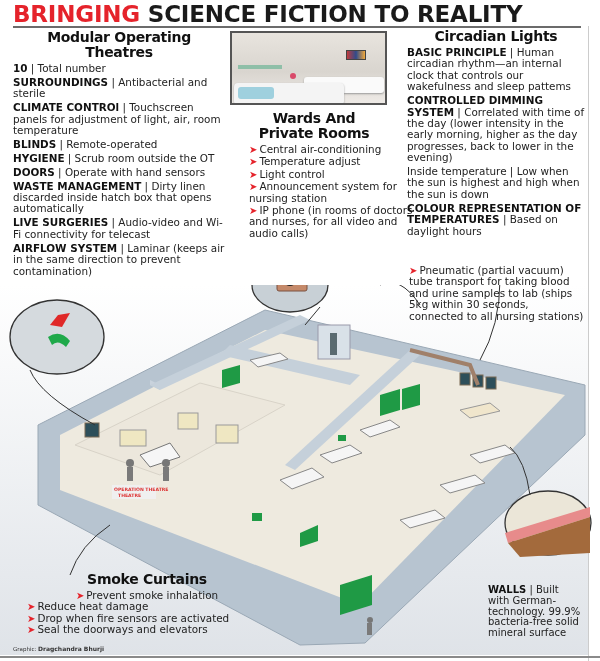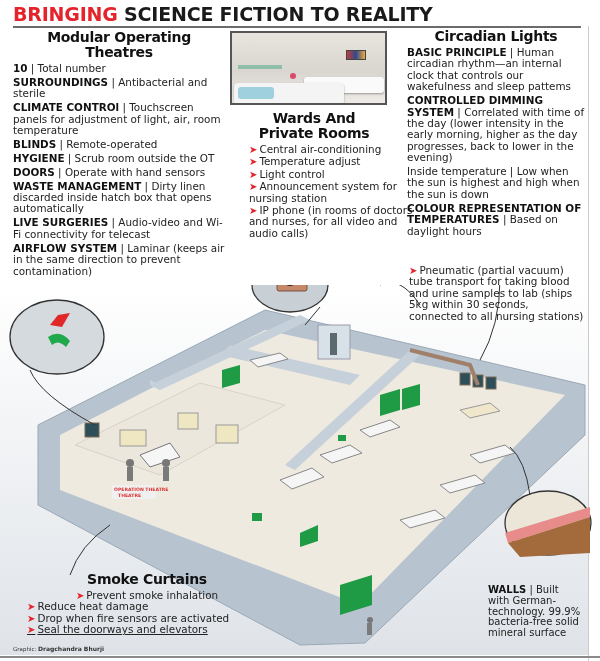--- a/index.html
+++ b/index.html
@@ -4,21 +4,21 @@
 <style>
   * { box-sizing: border-box; margin: 0; padding: 0; }
   body {
     width: 600px; height: 661px; overflow: hidden; background: #ffffff;
     font-family: "DejaVu Sans", "Liberation Sans", sans-serif; color: #1c1c1c;
     position: relative;
   }
   .frame { position: absolute; left: 0; top: 0; width: 600px; height: 661px; }
   .title {
     position: absolute; left: 13px; top: 3px; font-family: "DejaVu Sans", sans-serif;
-    font-weight: bold; font-size: 19px; letter-spacing: -0.2px; white-space: nowrap; line-height: 22px;
+    font-weight: bold; font-size: 23px; letter-spacing: -0.2px; white-space: nowrap; line-height: 22px;
   }
   .title .accent { color: #e5232b; }
   .title .rest { color: #1a1a1a; }
   .title-rule { position: absolute; left: 13px; top: 26px; width: 568px; height: 2px; background: #6b6b6b; }
   .right-rule { position: absolute; left: 588px; top: 26px; width: 1px; height: 635px; background: #cccccc; }
   .bottom-rule { position: absolute; left: 0; top: 656px; width: 600px; height: 2px; background: #8a8a8a; }
 
   .panel { position: absolute; font-size: 10.4px; line-height: 11.4px; color: #222; }
   .panel h2 { font-family: "DejaVu Sans", sans-serif; font-weight: bold; font-size: 14px; line-height: 15px; color: #111; margin-bottom: 3px; letter-spacing: -0.3px; text-align: center; }
   .panel p { margin-bottom: 2.5px; }
@@ -177,21 +177,21 @@
 
   <div class="panel" style="left:409px;top:265px;width:175px;">
     <p><span class="bul">➤</span><span>Pneumatic (partial vacuum) tube transport for taking blood and urine samples to lab (ships 5kg within 30 seconds, connected to all nursing stations)</span></p>
   </div>
 
   <div class="panel" style="left:27px;top:572px;width:240px;">
     <h2>Smoke Curtains</h2>
     <p style="margin-bottom:0;text-align:center;"><span class="bul">➤</span><span>Prevent smoke inhalation</span></p>
     <p style="margin-bottom:0;"><span class="bul">➤</span><span>Reduce heat damage</span></p>
     <p style="margin-bottom:0;"><span class="bul">➤</span><span>Drop when fire sensors are activated</span></p>
-    <p style="margin-bottom:16px;text-decoration:underline;"><span class="bul">➤</span><span>Seal the doorways and elevators</span></p>
+    <p style="margin-bottom:16px;"><span class="bul">➤</span><span>Seal the doorways and elevators</span></p>
   </div>
 
   <div class="panel" style="left:488px;top:585px;width:95px;font-size:10px;line-height:10.8px;">
     <p><b>WALLS</b><span> | Built with German-technology. 99.9% bacteria-free solid mineral surface</span></p>
   </div>
 
   <div class="caption"><span>Graphic: </span><b>Dragchandra Bhurji</b></div>
   <div class="bottom-rule"></div>
 </div>
 

